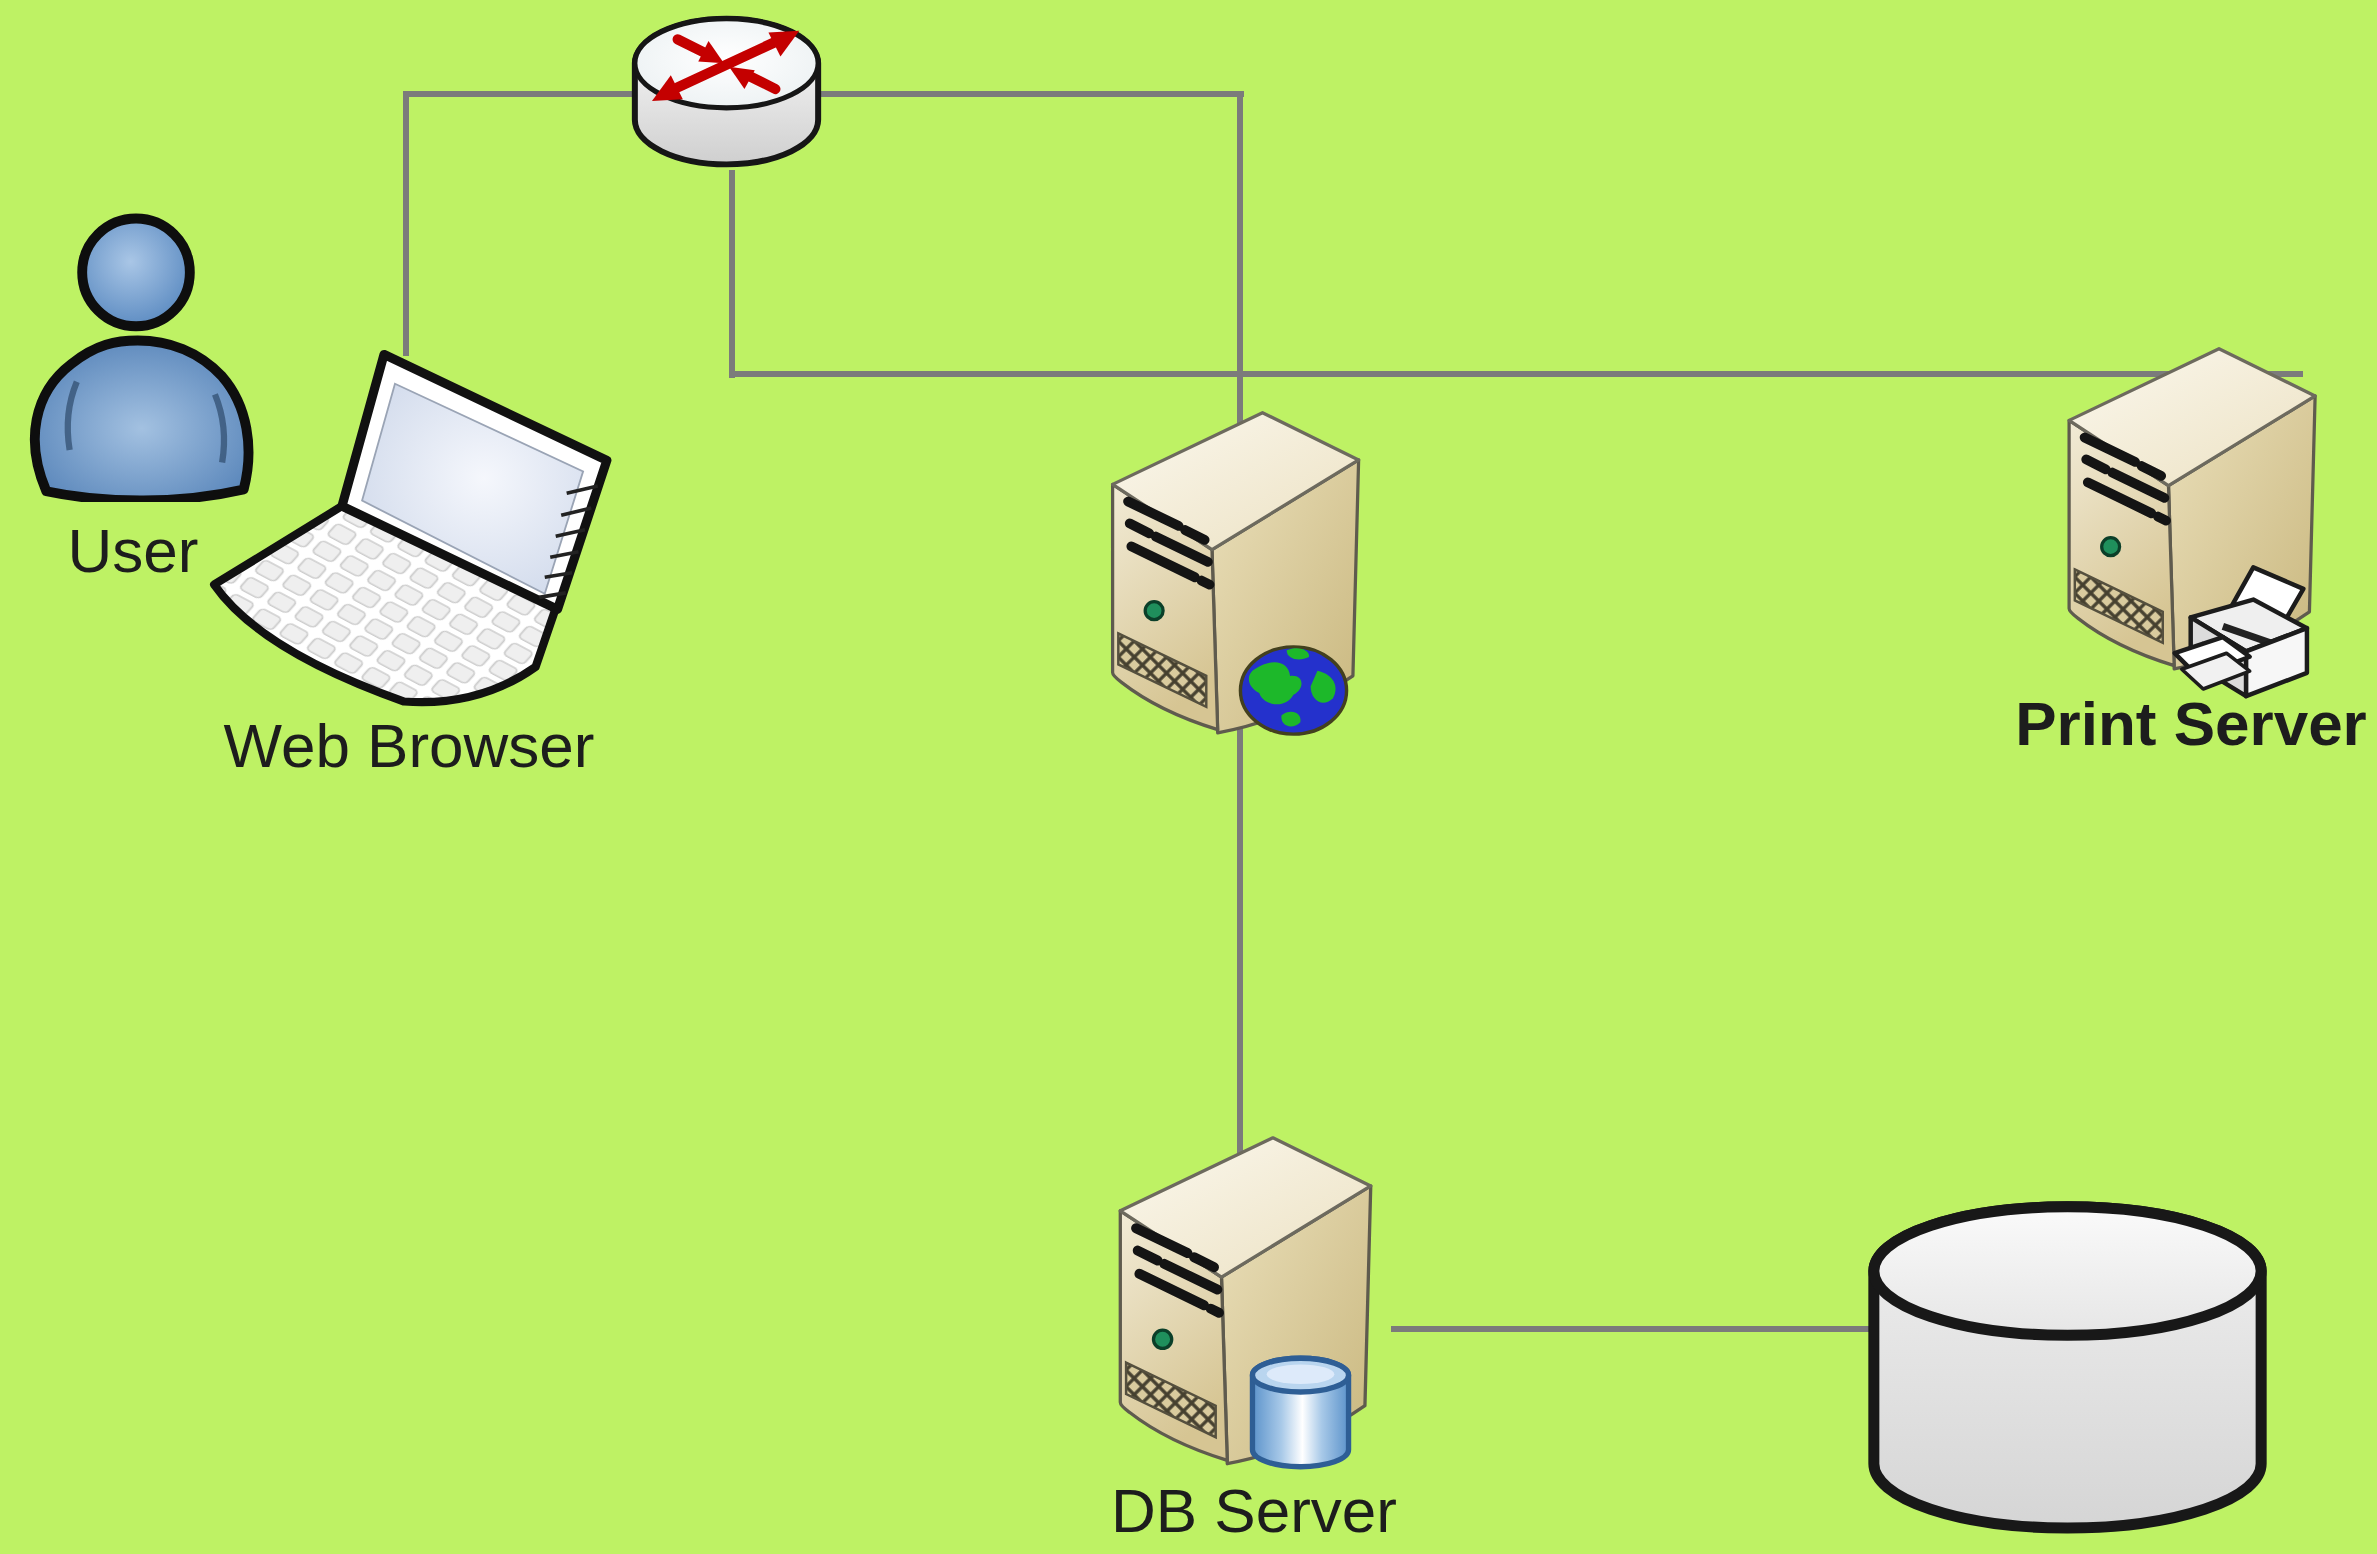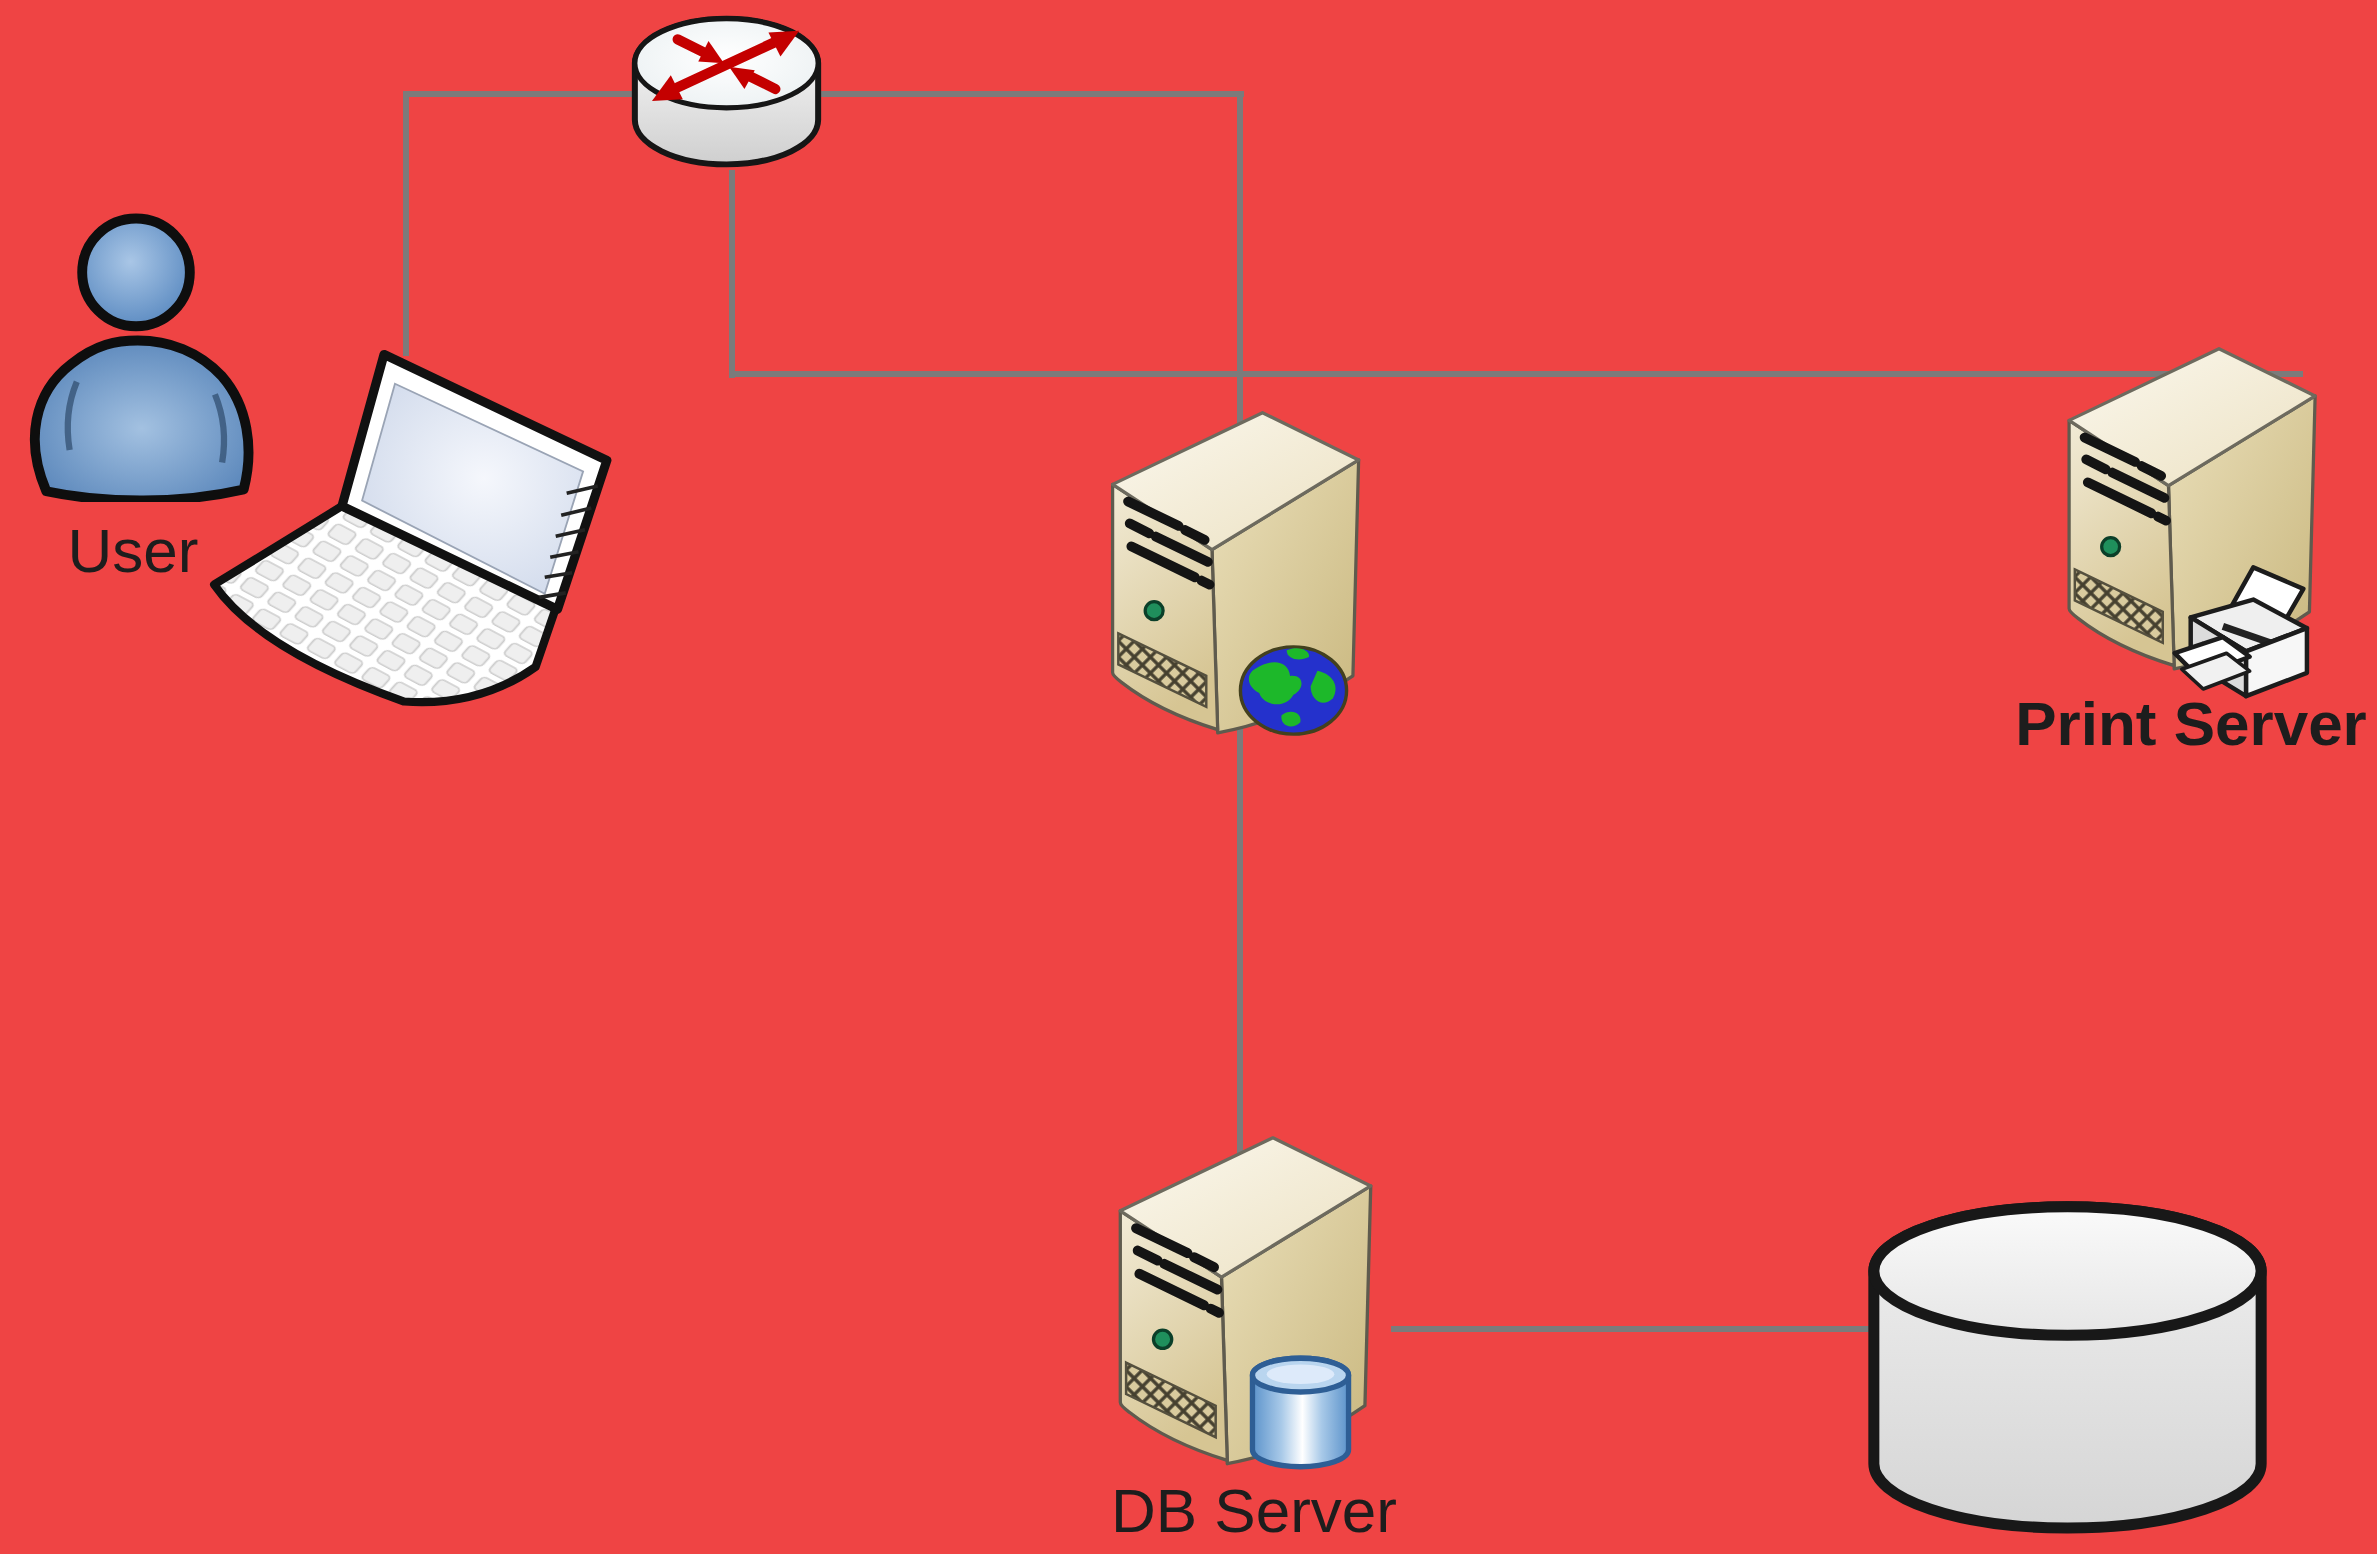--- a/index.html
+++ b/index.html
@@ -1,17 +1,17 @@
 <!DOCTYPE html>
 <html style="font-size:14.6px"><head>
 <meta charset="utf-8">
 <style>
   html,body{margin:0;padding:0;background:#ffffff;}
   .stage{
-    position:relative;width:2377px;height:1555px;background:#ef4444;overflow:hidden;
+    position:relative;width:2377px;height:1555px;background:#bef264;overflow:hidden;
     font-family:"Liberation Sans", sans-serif;
     filter:blur(0.7px);
   }
   .connector{position:absolute;background:#7b7b7b;z-index:1;}
   .node{position:absolute;z-index:2;}
   .node.overlay{z-index:3;}
   .node svg{display:block;width:100%;height:100%;}
   .lbl{
     position:absolute;z-index:4;color:#1d1d1d;font-size:62px;line-height:1.1;
     white-space:nowrap;transform:translateX(-50%);letter-spacing:0px;
@@ -223,17 +223,18 @@
       </svg>
   </div>
 
   <div class="node" style="left:1861px;top:1192px;width:413px;height:349px;">
     <svg viewBox="0 0 450 380">
         <use href="#sym-bigcyl"></use>
       </svg>
   </div>
 
   <div class="lbl" style="left:133px;top:517px;">User</div>
+  <div class="lbl" style="left:409px;top:712px;">Web Browser</div>
   <div class="lbl bold" style="left:2191px;top:690px;">Print Server</div>
   <div class="lbl" style="left:1254px;top:1477px;">DB Server</div>
 
 </div>
 
 
 </body></html>

